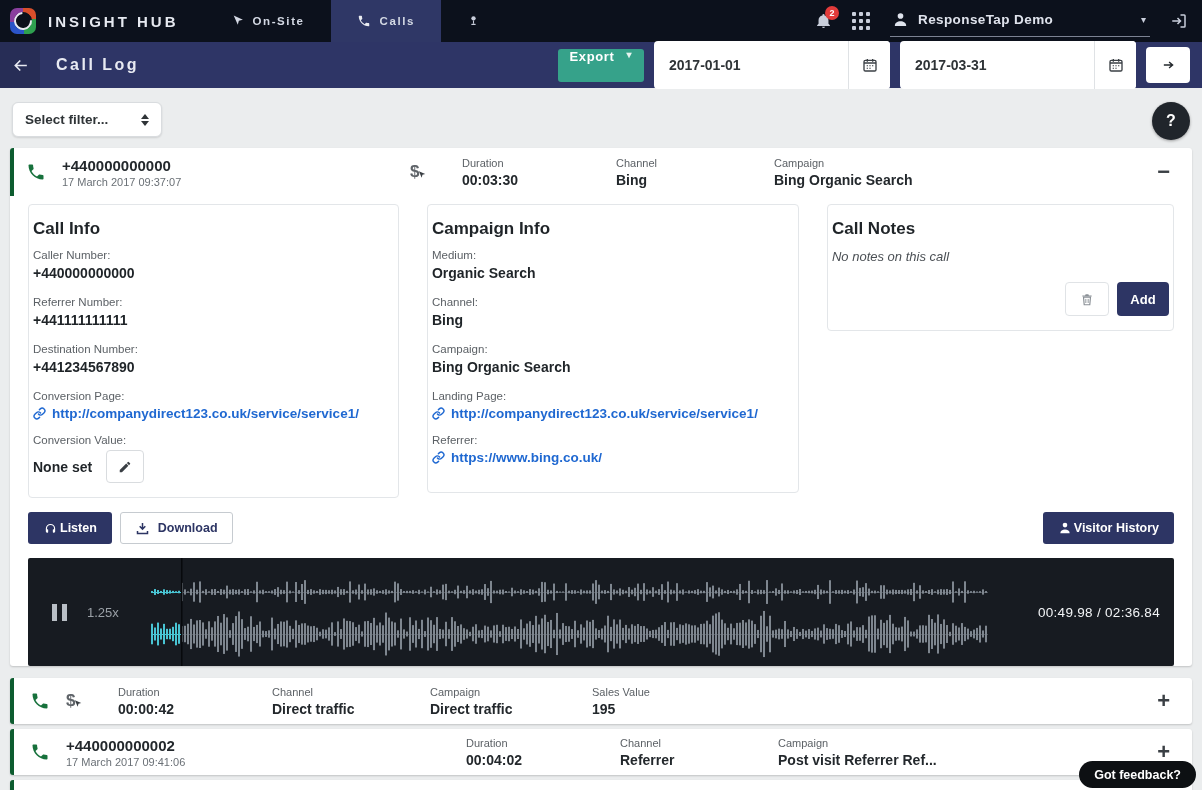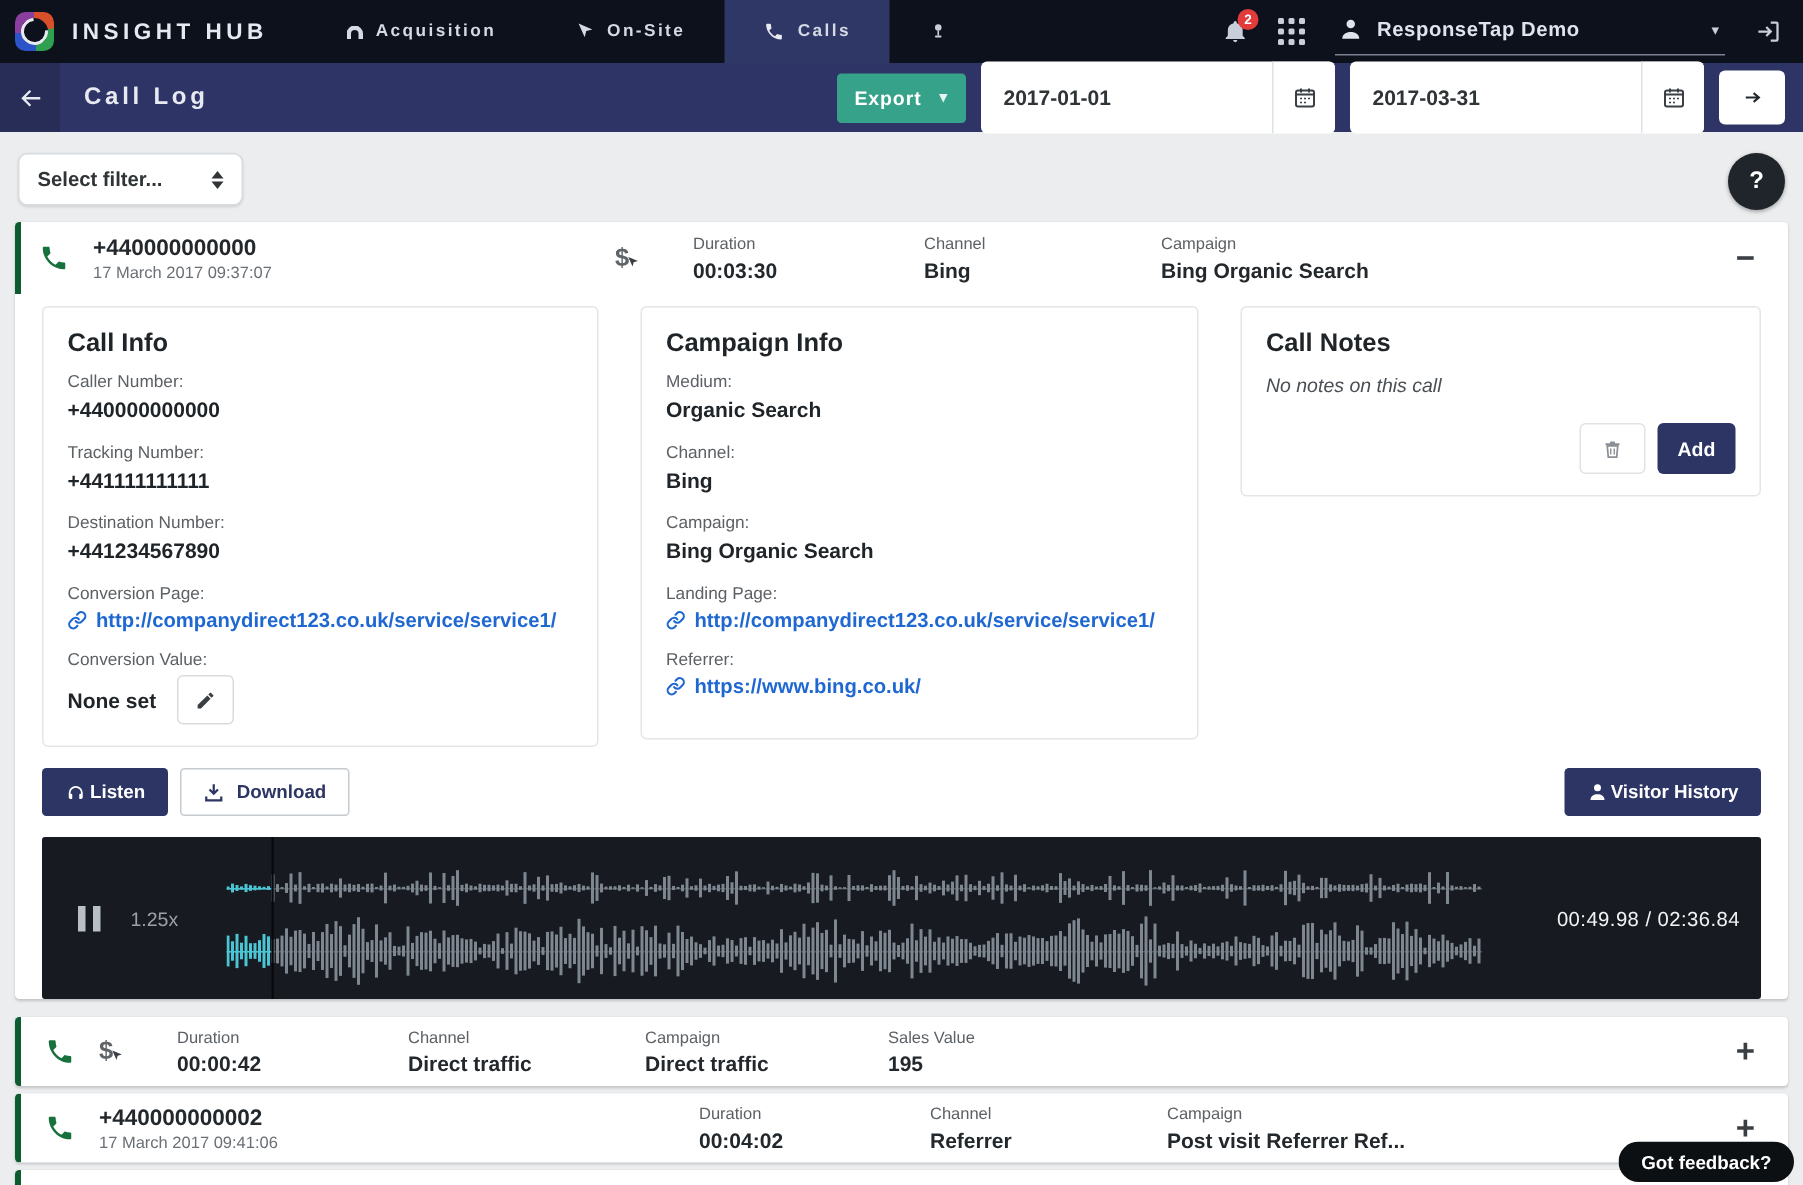--- a/index.html
+++ b/index.html
@@ -37,21 +37,21 @@
   .caret { margin-left:auto; color:#c9cedb; font-size:10px; }
 
   
   .pagehead { height:46px; background:#2e3566; display:flex; align-items:center; }
   .back-btn { width:40px; height:100%; background:#272d56; display:flex; align-items:center;
               justify-content:center; cursor:pointer; }
   .page-title { color:#e8eaf2; font-size:16px; font-weight:bold; letter-spacing:2.5px; margin-left:16px; }
   .head-right { margin-left:auto; display:flex; align-items:center; gap:10px; padding-right:12px; }
   .export-btn { height:33px; background:#36a28a; border:none; border-radius:3px; color:#fff;
                 font-family:inherit; font-size:13px; font-weight:bold; letter-spacing:.6px;
-                display:flex; align-items:center; gap:12px; padding:0 12px; cursor:pointer; }
+                display:flex; gap:12px; padding:0 12px; cursor:pointer; }
   .export-btn .caret { color:#e7f4f0; margin:0; }
   .date-field { width:236px; height:48px; background:#fff; border-radius:4px; display:flex;
                 align-items:center; overflow:hidden; }
   .date-field input { flex:1; border:none; outline:none; font-family:inherit; font-size:14px;
                 font-weight:bold; color:#2f3437; padding-left:15px; min-width:0; }
   .cal-btn { width:42px; height:100%; border-left:1px solid #dfe2e5; display:flex;
              align-items:center; justify-content:center; cursor:pointer; background:#fff; border:none;
              border-left:1px solid #dfe2e5; }
   .go-btn { width:44px; height:36px; background:#fff; border:none; border-radius:4px;
             display:flex; align-items:center; justify-content:center; cursor:pointer; }
@@ -90,21 +90,21 @@
   .col-duration { width:154px; } .col-channel { width:158px; } .col-campaign { width:162px; }
   .col-sales { width:140px; }
   .lab { font-size:11px; color:#5c6166; }
   .val { font-size:14px; font-weight:bold; color:#23282c; margin-top:3px; white-space:nowrap; }
   .col-expand { margin-left:auto; padding-right:22px; }
   .exp-btn { background:none; border:none; font-size:22px; font-weight:bold; color:#3a3f44;
              cursor:pointer; line-height:1; font-family:inherit; }
 
   
   .panels { display:flex; align-items:flex-start; gap:28px; padding:8px 18px 0 18px; }
-  .panel { border:1px solid #e3e6e9; border-radius:4px; padding:14px 16px; }
+  .panel { border:1px solid #e3e6e9; border-radius:4px; padding:14px 4px; }
   .panel h3 { font-size:17px; font-weight:bold; color:#1f2428; margin-bottom:10px; }
   .p-callinfo { width:372px; min-height:278px; }
   .p-campaign { width:373px; min-height:266px; }
   .p-notes { width:348px; min-height:98px; }
   .fld-lab { font-size:11.5px; color:#5c6166; margin-bottom:4px; }
   .fld-val { font-size:14px; font-weight:bold; color:#1f2428; margin-bottom:15px; }
   .link-val { display:flex; align-items:center; gap:6px; margin-bottom:13px; }
   .link-val a { font-size:13.5px; font-weight:bold; color:#1f68d1; text-decoration:none; }
   .cv-row { display:flex; align-items:center; gap:14px; }
   .edit-btn { width:38px; height:33px; background:#fff; border:1px solid #d9dcdf; border-radius:4px;
@@ -139,24 +139,20 @@
 </style>
 </head>
 <body>
 
 <header class="topnav">
   <div class="brand">
     <div class="logo"></div>
     <span class="brand-name">INSIGHT HUB</span>
   </div>
   <nav class="nav-tabs">
-    <div class="nav-tab">
-      <span class="magnet-glyph"></span>
-      <span>Acquisition</span>
-    </div>
     <div class="nav-tab">
       <svg width="13" height="14" viewBox="0 0 24 24">
           <path d="M5 2l7.5 17 2-7.5L22 9.5z" fill="#d4d9e4"></path>
         </svg>
       <span>On-Site</span>
     </div>
     <div class="nav-tab active">
       <svg width="14" height="14" viewBox="0 0 24 24">
           <path d="M6.6 10.8c1.5 2.9 3.7 5.1 6.6 6.6l2.2-2.2c.3-.3.7-.4 1-.2 1.1.4 2.3.6 3.6.6.6 0 1 .4 1 1V20c0 .6-.4 1-1 1C10.8 21 3 13.2 3 3.9 3 3.4 3.4 3 4 3h3.5c.6 0 1 .4 1 1 0 1.2.2 2.4.6 3.6.1.3 0 .7-.2 1l-2.3 2.2z" fill="#e8eaf0"></path>
         </svg>
@@ -293,21 +289,21 @@
         <button class="exp-btn">−</button>
       </div>
     </div>
 
     <div class="panels">
 
       <section class="panel p-callinfo">
         <h3>Call Info</h3>
         <div class="fld-lab">Caller Number:</div>
         <div class="fld-val">+440000000000</div>
-        <div class="fld-lab">Tracking Number:</div>
+        <div class="fld-lab">Referrer Number:</div>
         <div class="fld-val">+441111111111</div>
         <div class="fld-lab">Destination Number:</div>
         <div class="fld-val">+441234567890</div>
         <div class="fld-lab">Conversion Page:</div>
         <div class="link-val">
           <svg width="13" height="13" viewBox="0 0 24 24">
               <path d="M10 13a5 5 0 0 0 7.54.54l3-3a5 5 0 0 0-7.07-7.07l-1.72 1.71M14 11a5 5 0 0 0-7.54-.54l-3 3a5 5 0 0 0 7.07 7.07l1.71-1.71" fill="none" stroke="#1f68d1" stroke-width="2.6" stroke-linecap="round"></path>
             </svg>
           <a href="#">http://companydirect123.co.uk/service/service1/</a>
         </div>

